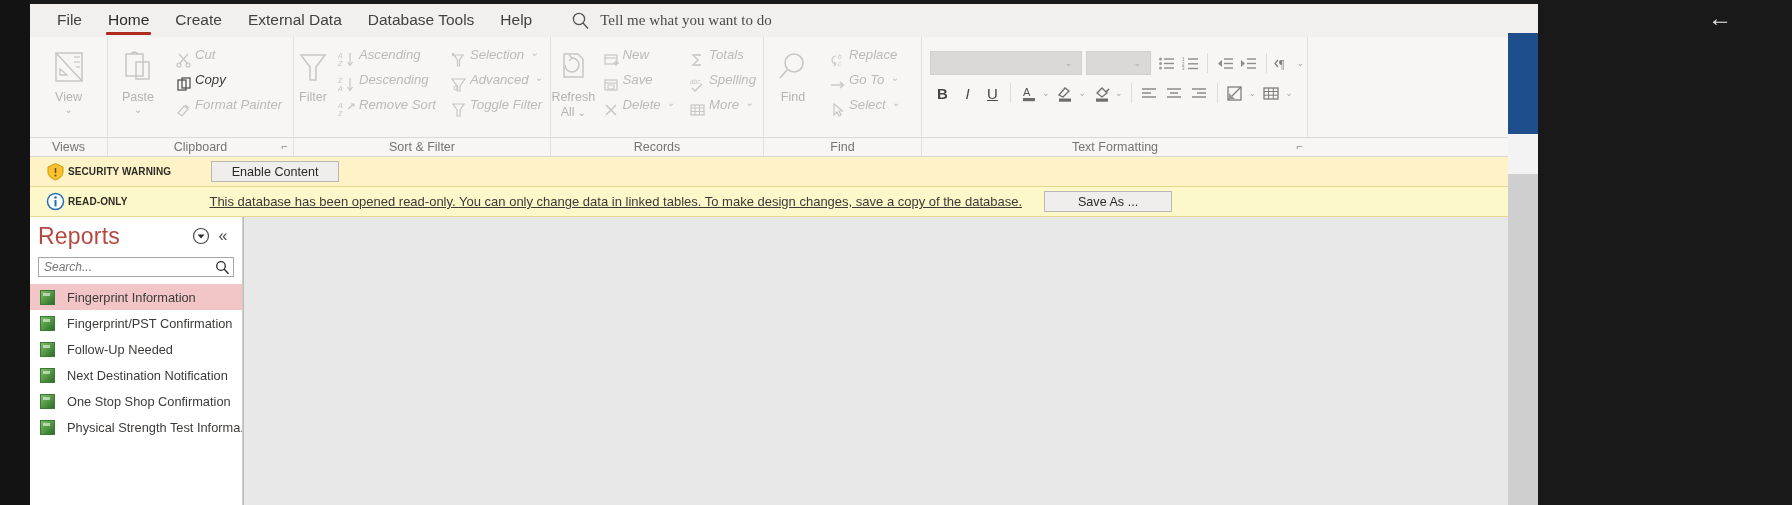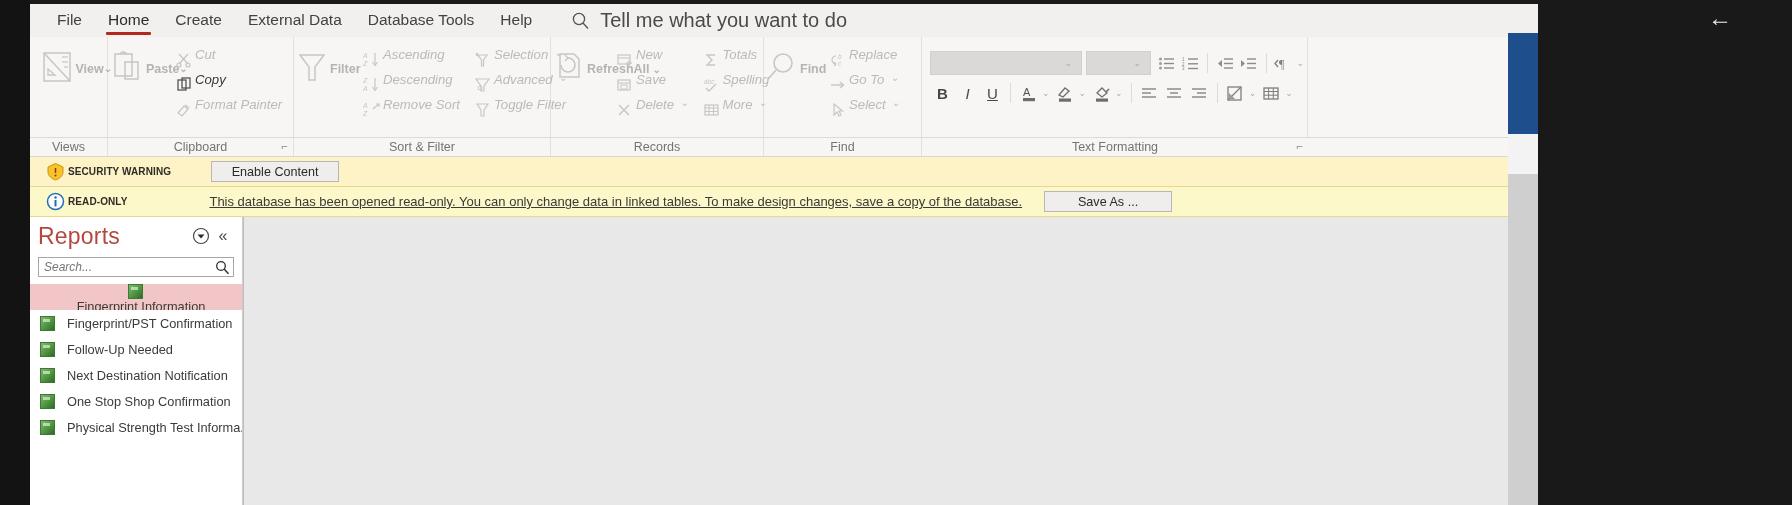--- a/index.html
+++ b/index.html
@@ -53,21 +53,22 @@
     position: absolute;
     left: 11px; right: 11px; bottom: 1px;
     height: 3px;
     background: #b02a1f;
     border-radius: 1px;
   }
   .tellme {
     display: flex; align-items: center;
     margin-left: 26px;
     color: #4c4a48;
-    font-size: 20px;
+    font-size: 15px;
+    font-family: Liberation Serif, serif;
   }
   .tellme .magnifier { margin-right: 10px; display:inline-block; }
   
   .ribbon {
     position: relative;
     height: 101px;
     background: #f7f6f5;
     border-bottom: 1px solid #dcdad8;
     display: flex;
     align-items: stretch;
@@ -97,26 +98,25 @@
     position: relative;
   }
   .glabel:last-child { border-right: none; }
   .glabel .dlg {
     position: absolute; right: 5px; top: 2px;
     font-size: 11px; color: #8d8b88;
   }
   
   .bigbtn {
     width: 62px;
-    display: flex; flex-direction: row; align-items: center;
+    display: flex; flex-direction: column; align-items: center;
     padding-top: 6px;
     color: #b6b4b1;
     font-size: 12.5px;
     cursor: default;
-    font-weight: bold;
   }
   .bigbtn .glyph { height: 42px; display: flex; align-items: center; justify-content: center; }
   .bigbtn .lbl { margin-top: 1px; }
   .bigbtn .caret { font-size: 10px; line-height: 9px; margin-top: 1px; }
   
   .smallcol { display: flex; flex-direction: column; padding-top: 6px; }
   .smallbtn {
     display: flex; 
     height: 25px;
     padding: 0 7px 0 4px;
@@ -253,21 +253,21 @@
   }
   .np-list { margin-top: 7px; }
   .np-item {
     display: flex; align-items: center;
     height: 26px;
     padding-left: 10px;
     font-size: 12.8px;
     color: #3d3b39;
     cursor: default;
   }
-  .np-item.selected { background: #f2c6c7; flex-direction: column; }
+  .np-item.selected { background: #f2c6c7; }
   .np-item .ricon {
     width: 15px; height: 15px;
     margin-right: 12px;
     flex: none;
     background: linear-gradient(135deg, #7fbb6a 0%, #4f9440 55%, #2f6b2a 100%);
     border: 1px solid #3c7a33;
     position: relative;
   }
   .np-item .ricon::after {
     content: "";

